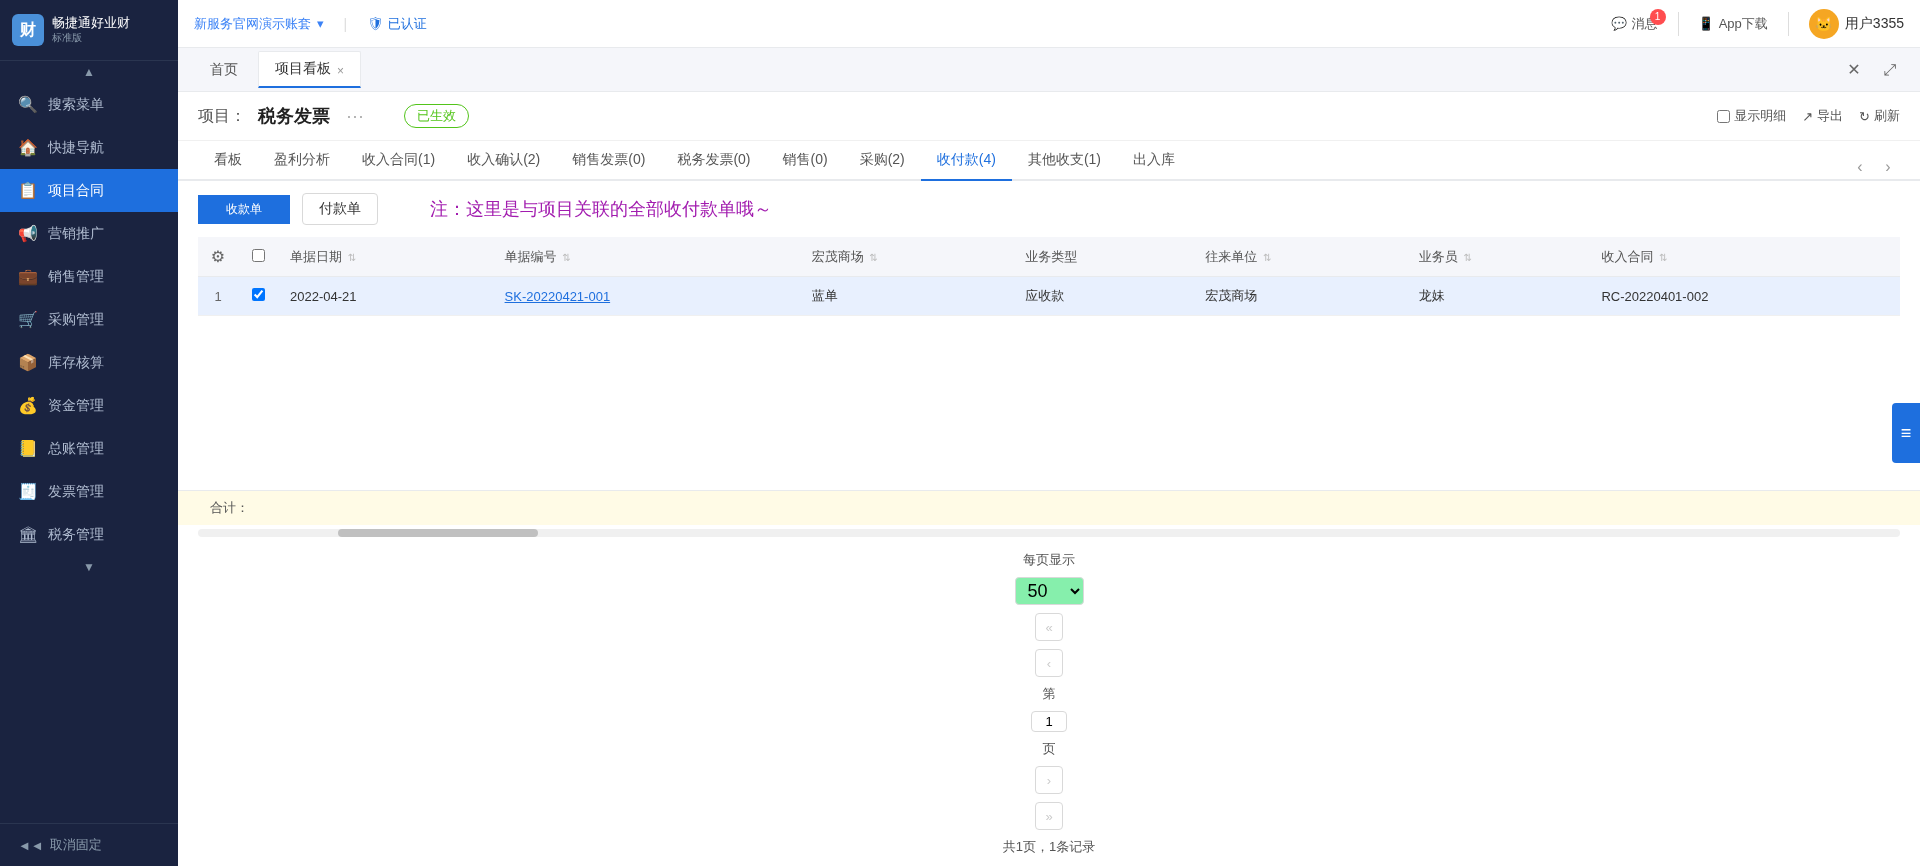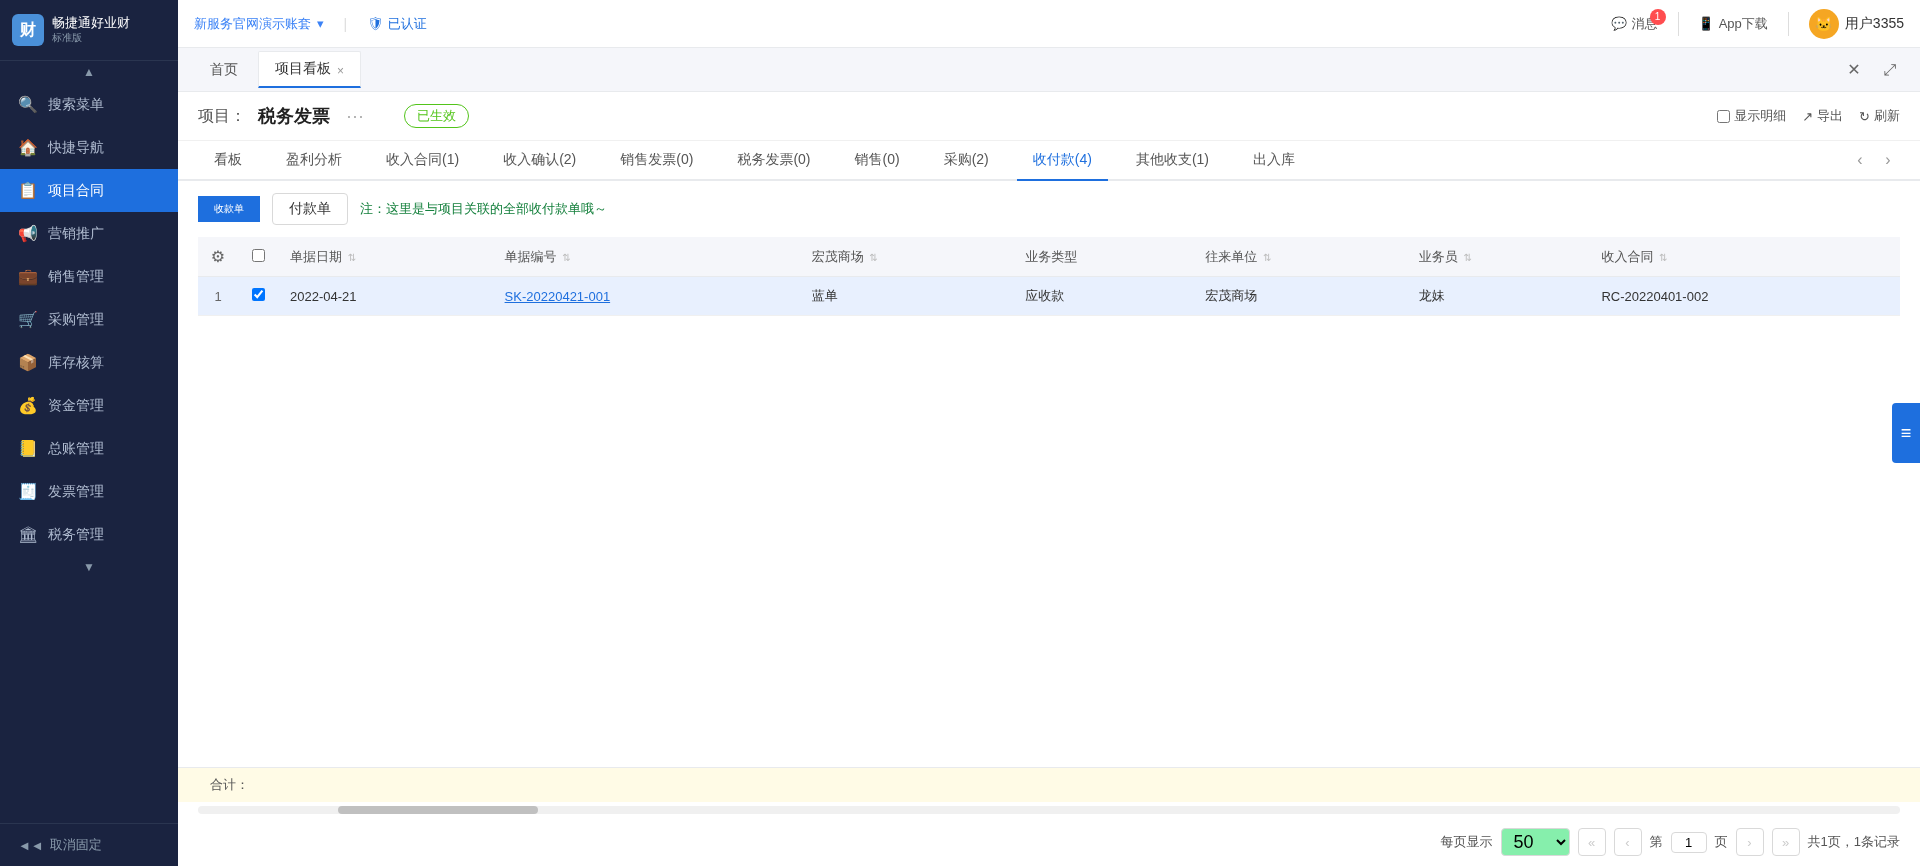--- a/index.html
+++ b/index.html
@@ -162,24 +162,24 @@
     }
     .project-actions { margin-left: auto; display: flex; align-items: center; gap: 16px; }
     .project-action-item {
       display: flex; align-items: center; gap: 4px;
       color: #555; font-size: 13px; cursor: pointer;
     }
     .project-action-item input[type=checkbox] { cursor: pointer; }
 
     
     .subtabs {
-      display: flex; align-items: center;
+      display: flex; align-items: flex-end;
       padding: 0 20px;
       border-bottom: 2px solid #e8eaed;
-      gap: 12px;
+      gap: 0;
     }
     .subtab {
       padding: 10px 16px;
       cursor: pointer;
       color: #555;
       font-size: 14px;
       border-bottom: 2px solid transparent;
       margin-bottom: -2px;
       white-space: nowrap;
     }
@@ -193,28 +193,28 @@
 
     
     .filter-bar {
       display: flex; align-items: center;
       padding: 12px 20px;
       gap: 12px;
     }
     .btn-primary {
       background: #1e6fde; color: #fff;
       border: none; border-radius: 0;
-      padding: 6px 16px; cursor: pointer; font-size: 10px;
+      padding: 6px 28px; cursor: pointer; font-size: 12px;
     }
     .btn-default {
       background: #fff; color: #333;
       border: 1px solid #d9d9d9; border-radius: 4px;
       padding: 6px 16px; cursor: pointer; font-size: 14px;
     }
-    .filter-note { color: #15803d; font-size: 13px; }
+    .filter-note { color: #a21caf; font-size: 18px; margin-left: 40px; }
 
     
     .table-wrap { flex: 1; overflow: auto; padding: 0 20px; }
     table { width: 100%; border-collapse: collapse; }
     thead tr { background: #f5f6fa; }
     th {
       padding: 10px 12px; text-align: left;
       font-size: 13px; color: #555; font-weight: 500;
       border-bottom: 1px solid #e8eaed;
       white-space: nowrap;
@@ -256,21 +256,21 @@
       border-radius: 4px;
       width: 200px;
       margin-left: 140px;
     }
 
     
     .pagination {
       display: flex; align-items: center; justify-content: flex-end;
       padding: 10px 20px;
       gap: 8px;
-      font-size: 13px; color: #555;
+      font-size: 13px; color: #555; flex-direction: column;
     }
     .page-size-select {
       border: 1px solid #d9d9d9; border-radius: 4px;
       padding: 2px 8px; cursor: pointer; font-size: 18px;
       background: #86efac;
     }
     .page-btn {
       width: 28px; height: 28px;
       display: flex; align-items: center; justify-content: center;
       border: 1px solid #d9d9d9; border-radius: 4px;

